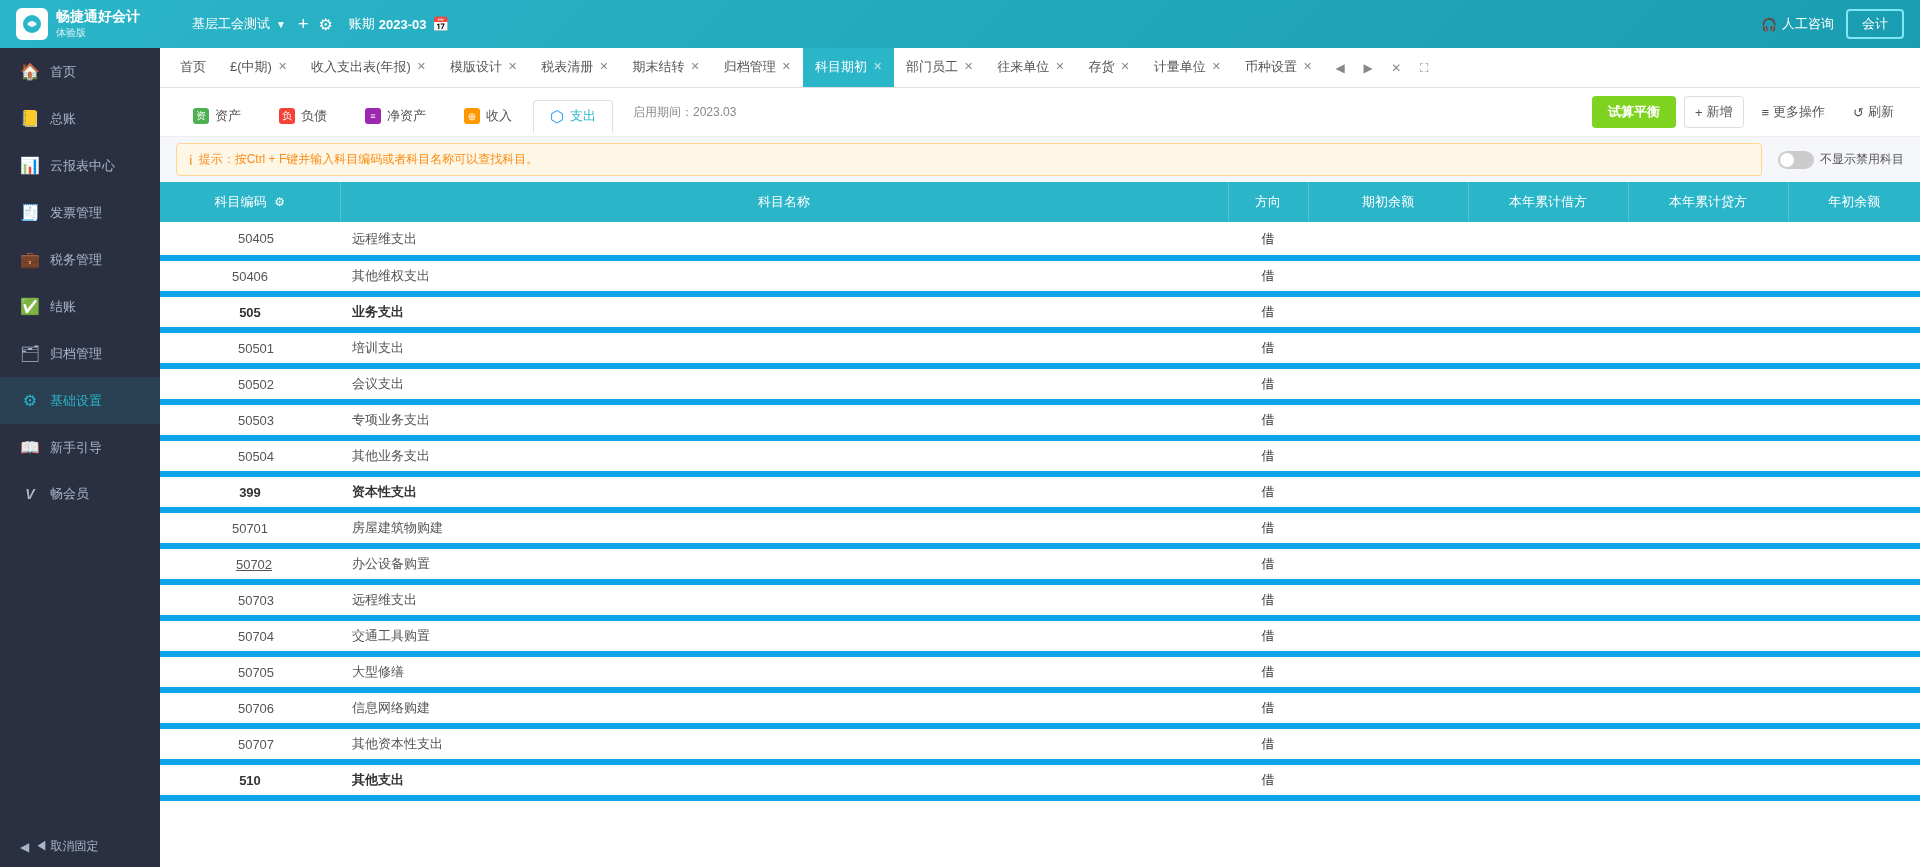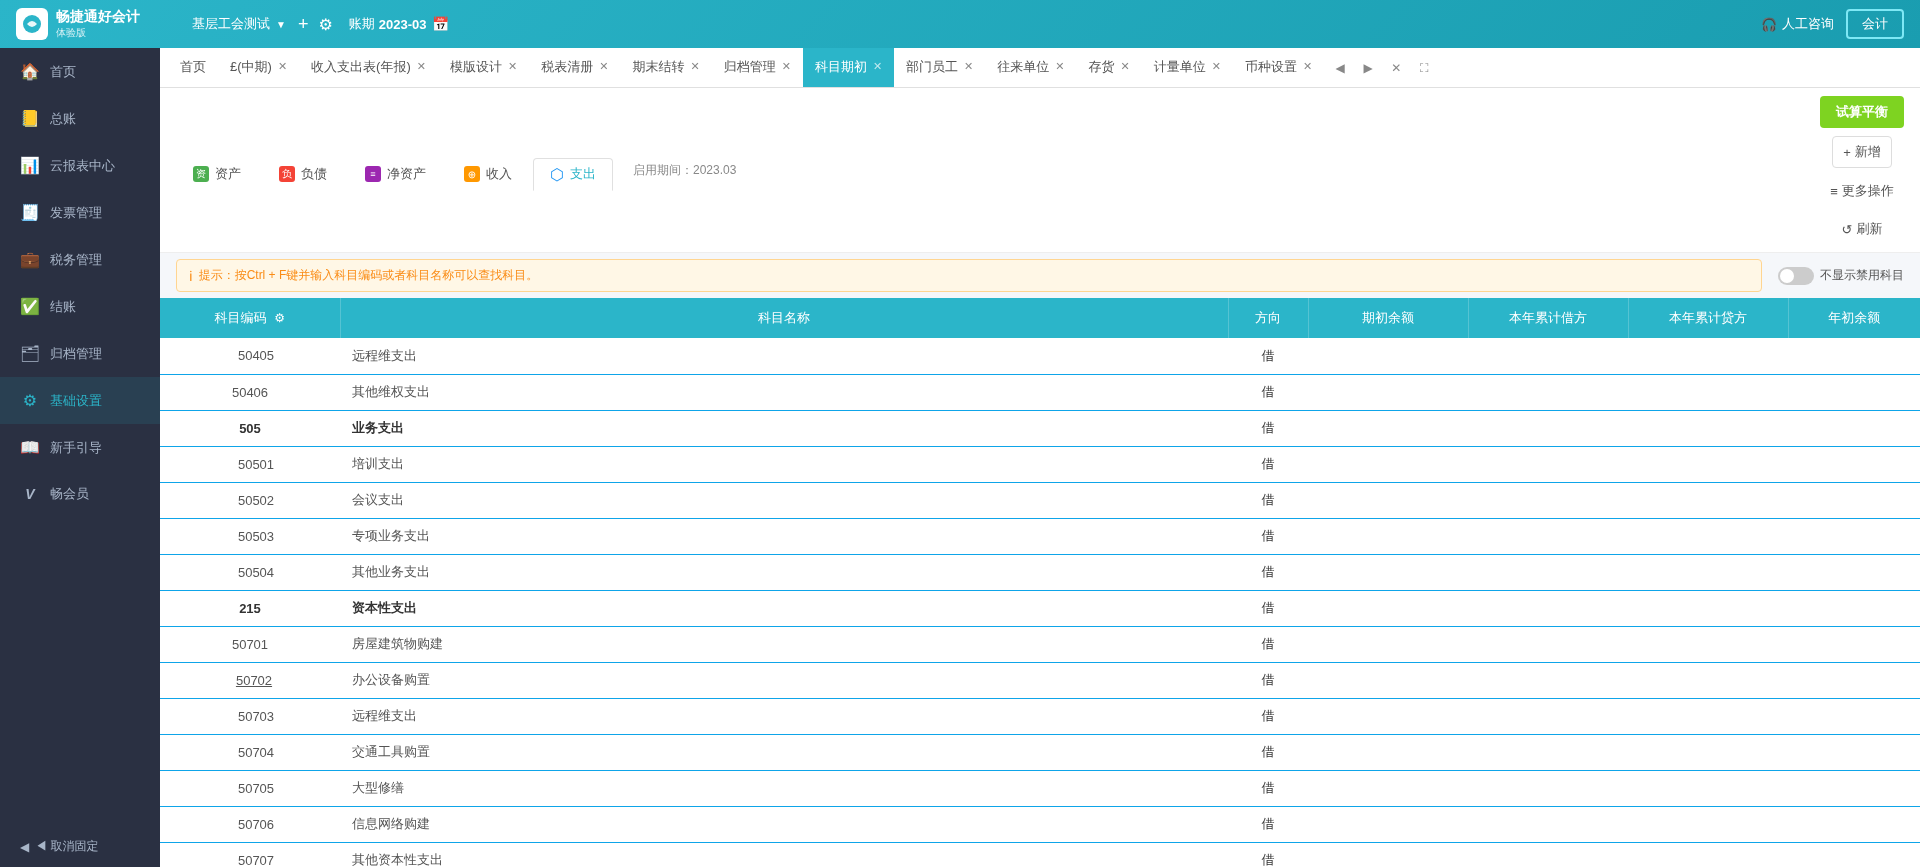--- a/index.html
+++ b/index.html
@@ -336,21 +336,21 @@
       padding: 0 12px;
       text-align: center;
       font-weight: normal;
       border-right: 1px solid rgba(255,255,255,0.2);
       white-space: nowrap;
     }
     thead th:last-child { border-right: none; }
 
     tbody tr {
       height: 36px;
-      border-bottom: 1px solid #0ea5e9;
+      border-bottom: 6px solid #0ea5e9;
     }
     tbody td {
       padding: 0 12px;
       color: #333;
       text-align: center;
     }
     tbody td:first-child { text-align: center; }
     tbody td:nth-child(2) { text-align: left; }
 
     .col-code { width: 180px; }
@@ -542,21 +542,21 @@
             <div class="sub-tab">
               <span class="tag tag-income">⊕</span>
               <span>收入</span>
             </div>
             <div class="sub-tab active">
               <span style="color:#2196f3; font-size:16px;">⬡</span>
               <span>支出</span>
             </div>
             <span class="period-badge" style="margin-left:16px;">启用期间：2023.03</span>
           </div>
-          <div style="display:flex; align-items:center; gap:8px; padding-bottom:8px;flex-direction:column;">
+          <div style="display:flex; align-items:center; gap:8px; padding-bottom:8px;">
             <button class="balance-btn">试算平衡</button>
             <div class="add-btn">
               <span>+</span>
               <span>新增</span>
             </div>
             <div class="more-btn">
               <span>≡</span>
               <span>更多操作</span>
             </div>
             <div class="refresh-btn">
@@ -652,21 +652,21 @@
               <tr>
     <td style="color:#555; padding-left:24px;margin-left:24px;">50504</td>
     <td style="color:#555;">其他业务支出</td>
     <td>借</td>
     <td></td>
     <td></td>
     <td></td>
     <td></td>
   </tr>
               <tr>
-    <td style="font-weight:bold; color:#333;">215</td>
+    <td style="font-weight:bold; color:#333;">399</td>
     <td style="font-weight:bold; color:#333;">资本性支出</td>
     <td>借</td>
     <td></td>
     <td></td>
     <td></td>
     <td></td>
   </tr>
               <tr>
     <td style="color:#555; padding-left:12px;">50701</td>
     <td style="color:#555;">房屋建筑物购建</td>

